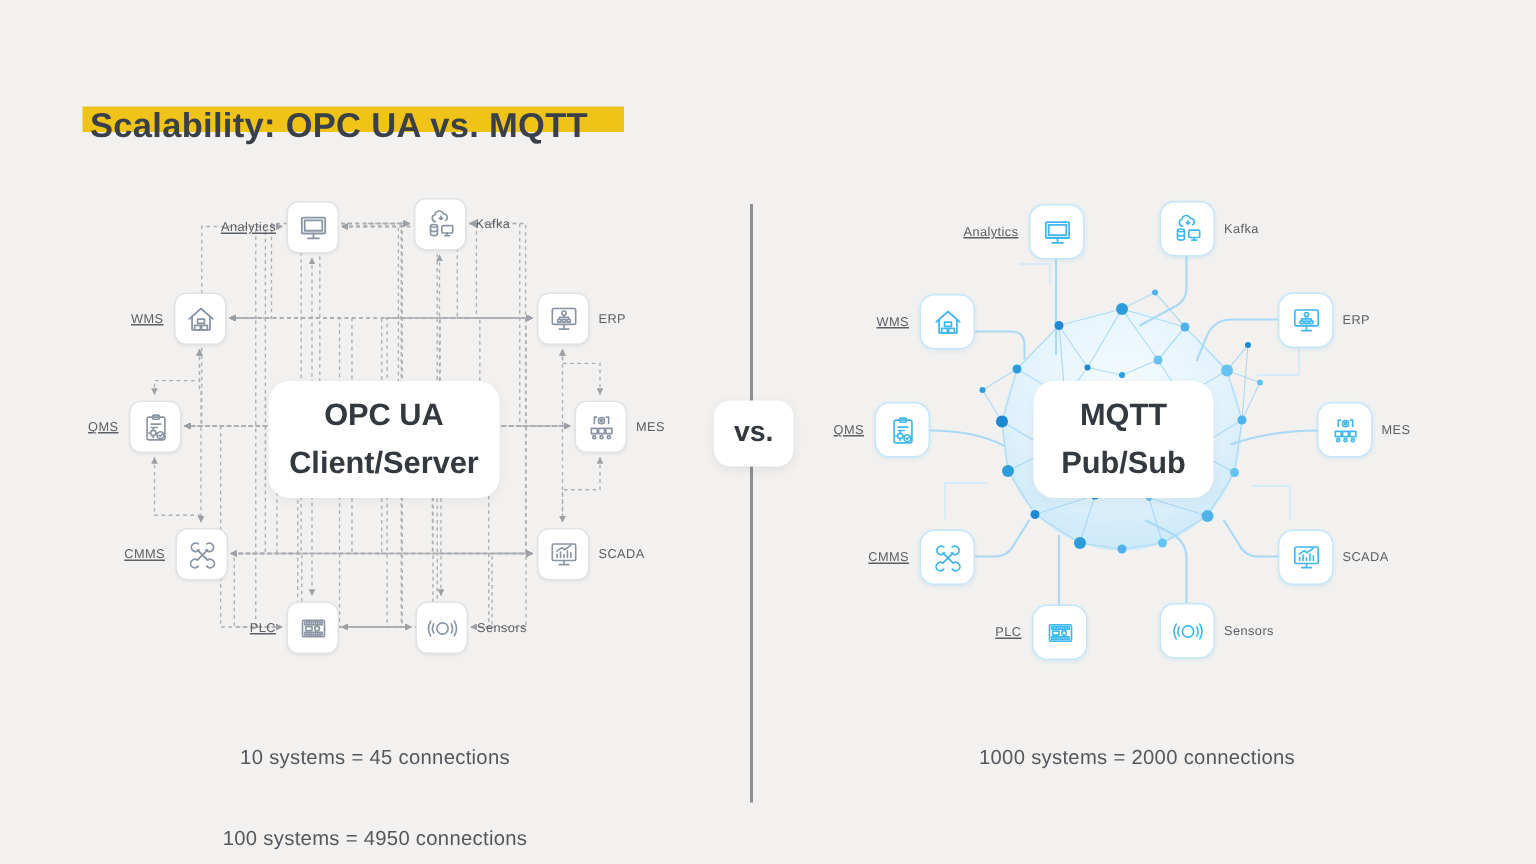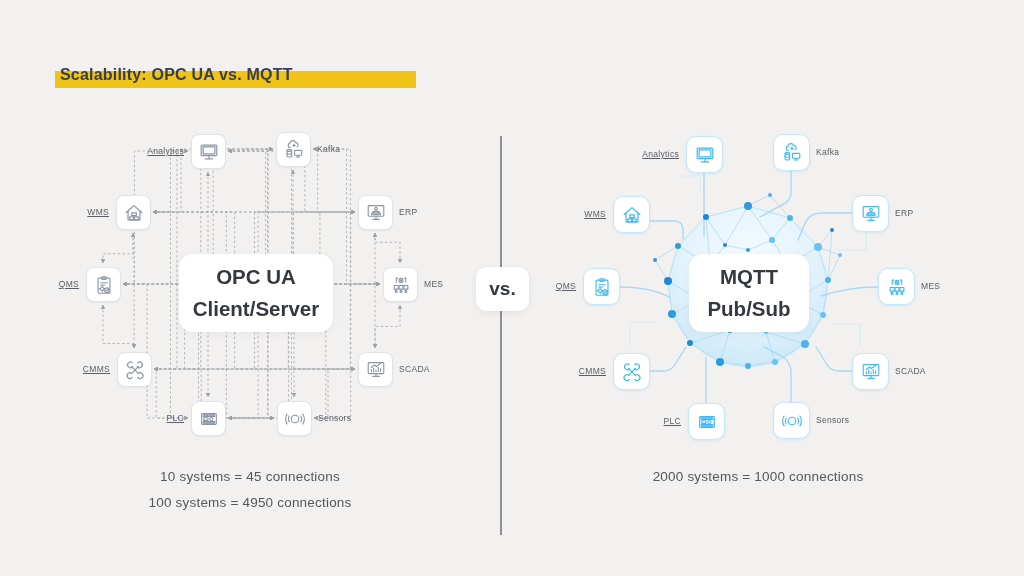--- a/index.html
+++ b/index.html
@@ -1,21 +1,21 @@
 <!DOCTYPE html>
 <html><head>
 <meta charset="utf-8">
 <style>
   html,body{margin:0;padding:0;}
   body{font-family:"Liberation Sans","DejaVu Sans",sans-serif;background:#e8e8e6;}
   .stage{position:relative;width:1024px;height:576px;background:#F2F1EF;overflow:hidden;}
 
   
   .title-highlight{position:absolute;left:55px;top:71px;width:361px;height:17px;background:#F0C319;z-index:1;}
-  .page-title{position:absolute;left:60px;top:55px;z-index:2;font-size:16px;font-weight:800;color:#3A4049;letter-spacing:.2px;}
+  .page-title{position:absolute;left:60px;top:55px;z-index:2;font-size:23px;font-weight:800;color:#3A4049;letter-spacing:.2px;}
 
   
   .layer{position:absolute;left:0;top:0;width:1024px;height:576px;pointer-events:none;}
   #node-layer{position:absolute;left:0;top:0;width:1024px;height:576px;z-index:4;}
 
   
   .node-box{position:absolute;background:#ffffff;display:flex;align-items:center;justify-content:center;}
   .node-box.side-left-diag{width:33px;height:33px;border:1px solid #E3E3E5;border-radius:8px;box-shadow:0 1px 2px rgba(0,0,0,.05);color:#8A95A4;}
   .node-box.side-right-diag{width:35px;height:35px;border:1px solid #C5E7FB;border-radius:10px;box-shadow:0 1px 3px rgba(70,160,220,.14);color:#3FB7F0;}
   .node-icon{width:22px;height:22px;display:block;}
@@ -28,21 +28,21 @@
   #opcua-box{left:179px;top:254px;width:154px;height:78px;}
   #mqtt-box{left:689px;top:254px;width:120px;height:78px;}
 
   
   .divider{position:absolute;left:500px;top:136px;width:1.5px;height:399px;background:#8F8F91;z-index:2;}
   .vs-badge{position:absolute;left:476px;top:267px;width:53px;height:44px;background:#ffffff;border-radius:11px;z-index:6;display:flex;align-items:center;justify-content:center;box-shadow:0 2px 7px rgba(0,0,0,.07);}
   .vs-badge span{font-size:19px;font-weight:800;color:#34383F;}
 
   
   .stats{position:absolute;width:400px;text-align:center;z-index:3;}
-  .stats div{font-size:13.5px;color:#54575D;line-height:26px;letter-spacing:.2px;}
+  .stats div{font-size:13.5px;color:#54575D;line-height:26px;letter-spacing:.2px;margin-top:28px;}
   #left-stats{left:50px;top:464px;}
   #right-stats{left:558px;top:464px;}
   .hidden-defs{position:absolute;width:0;height:0;overflow:hidden;}
 </style>
 </head>
 <body>
 
 <svg class="hidden-defs" aria-hidden="true">
   <defs>
     <symbol id="ic-analytics" viewBox="0 0 24 24" fill="none" stroke="currentColor" stroke-width="1.3" stroke-linecap="round" stroke-linejoin="round">
@@ -430,16 +430,16 @@
   <div class="divider"></div>
   <div class="vs-badge">
     <span>vs.</span>
   </div>
 
   <div class="stats" id="left-stats">
     <div>10 systems = 45 connections</div>
     <div>100 systems = 4950 connections</div>
   </div>
   <div class="stats" id="right-stats">
-    <div>2000 systems = 1000 connections</div>
+    <div>1000 systems = 2000 connections</div>
   </div>
 
 </div>
 
 </body></html>

